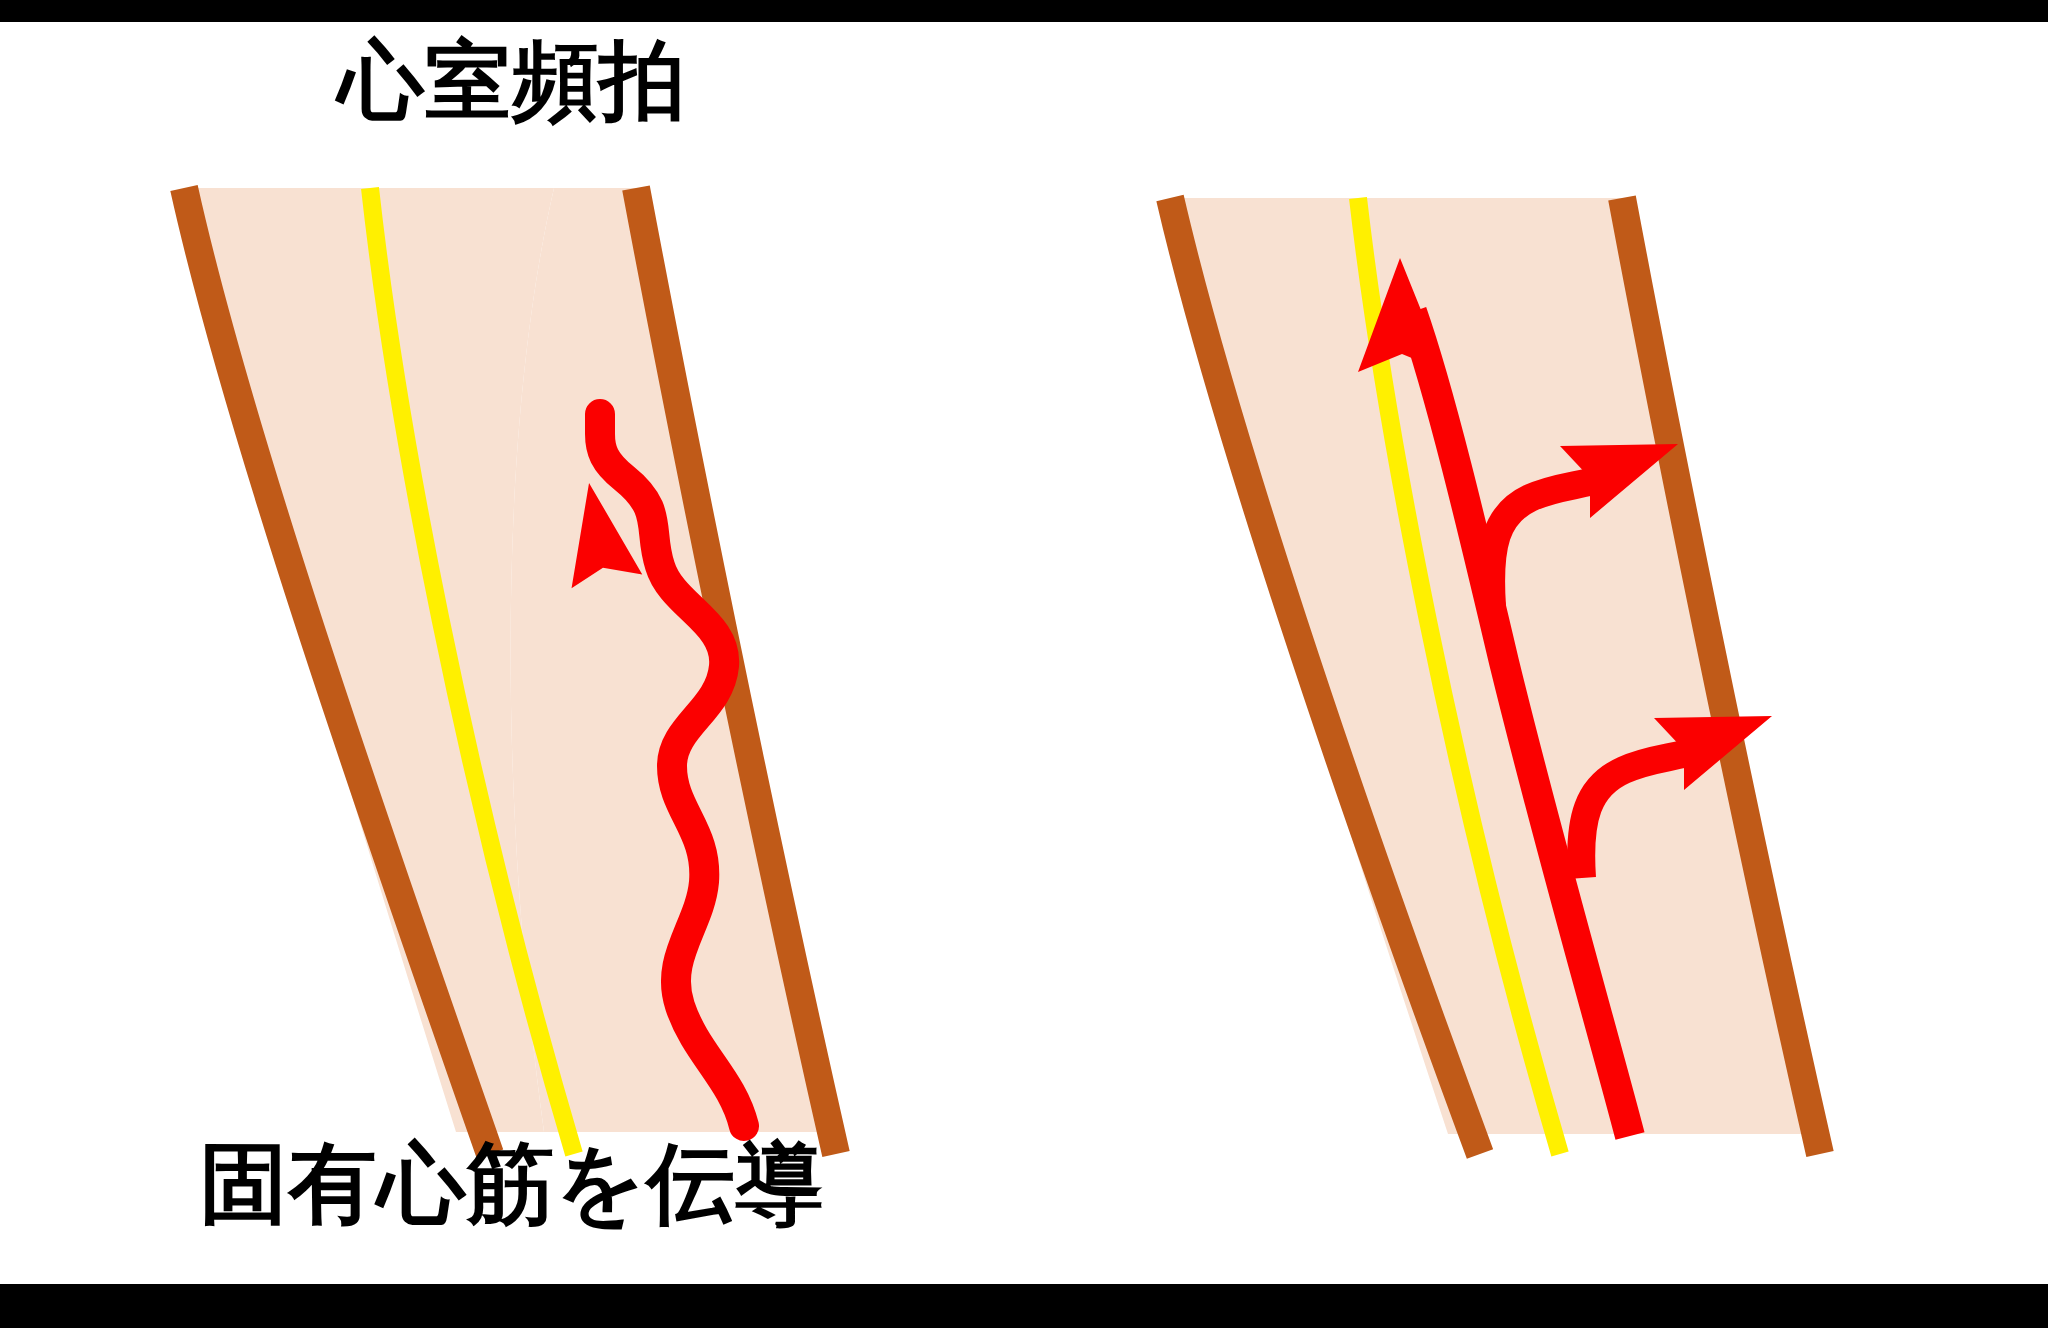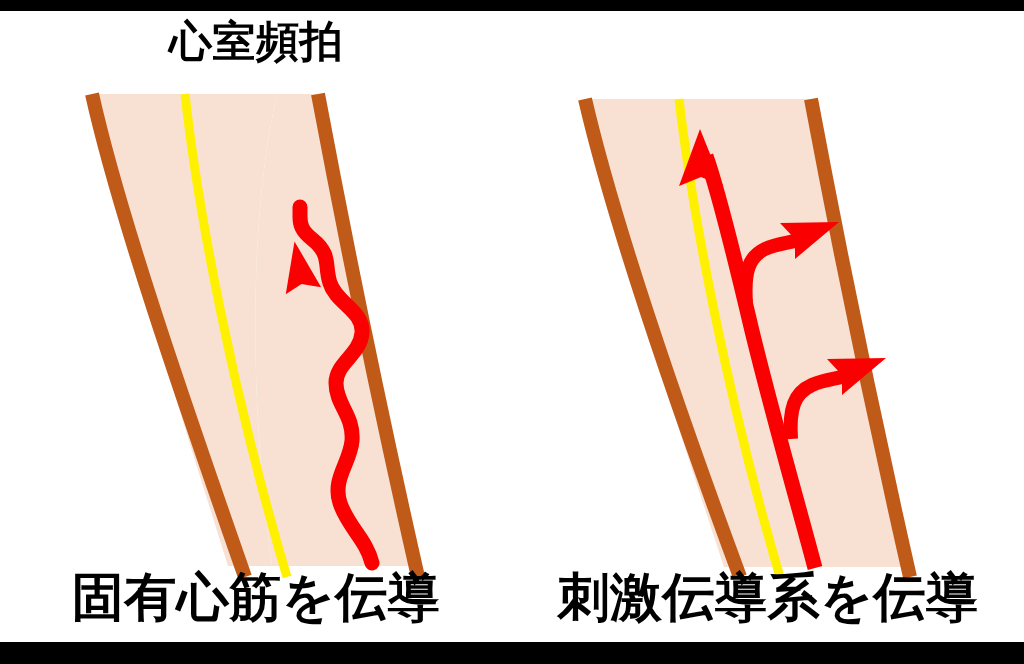--- a/index.html
+++ b/index.html
@@ -53,21 +53,21 @@
     color: #000000;
     letter-spacing: 0.5px;
     white-space: nowrap;
   }
   .panel-caption {
     position: absolute;
     top: 559px;
     left: 0;
     width: 512px;
     text-align: center;
-    font-size: 52px;
+    font-size: 44px;
     font-weight: 700;
     line-height: 1.05;
     color: #000000;
     letter-spacing: 0.5px;
     white-space: nowrap;
   }
   .vessel-svg {
     position: absolute;
     top: 0;
     left: 0;
@@ -149,17 +149,16 @@
                  C 232 262, 236 246, 253 238
                  C 266 232, 278 232, 290 228" fill="none" stroke="#FB0000" stroke-width="14" stroke-linecap="butt" stroke-linejoin="round"></path>
         <path d="M 327 211 L 268 212 L 283 228 L 283 248 Z" fill="#FB0000" stroke="none"></path>
 
         <path d="M 279 428
                  C 277 398, 282 382, 300 374
                  C 313 368, 325 368, 337 364" fill="none" stroke="#FB0000" stroke-width="14" stroke-linecap="butt" stroke-linejoin="round"></path>
         <path d="M 374 347 L 315 348 L 330 364 L 330 384 Z" fill="#FB0000" stroke="none"></path>
       </svg>
 
-      <div class="panel-caption">刺激伝導系を伝導</div>
     </div>
 
   </div>
 </div>
 
 </body></html>

